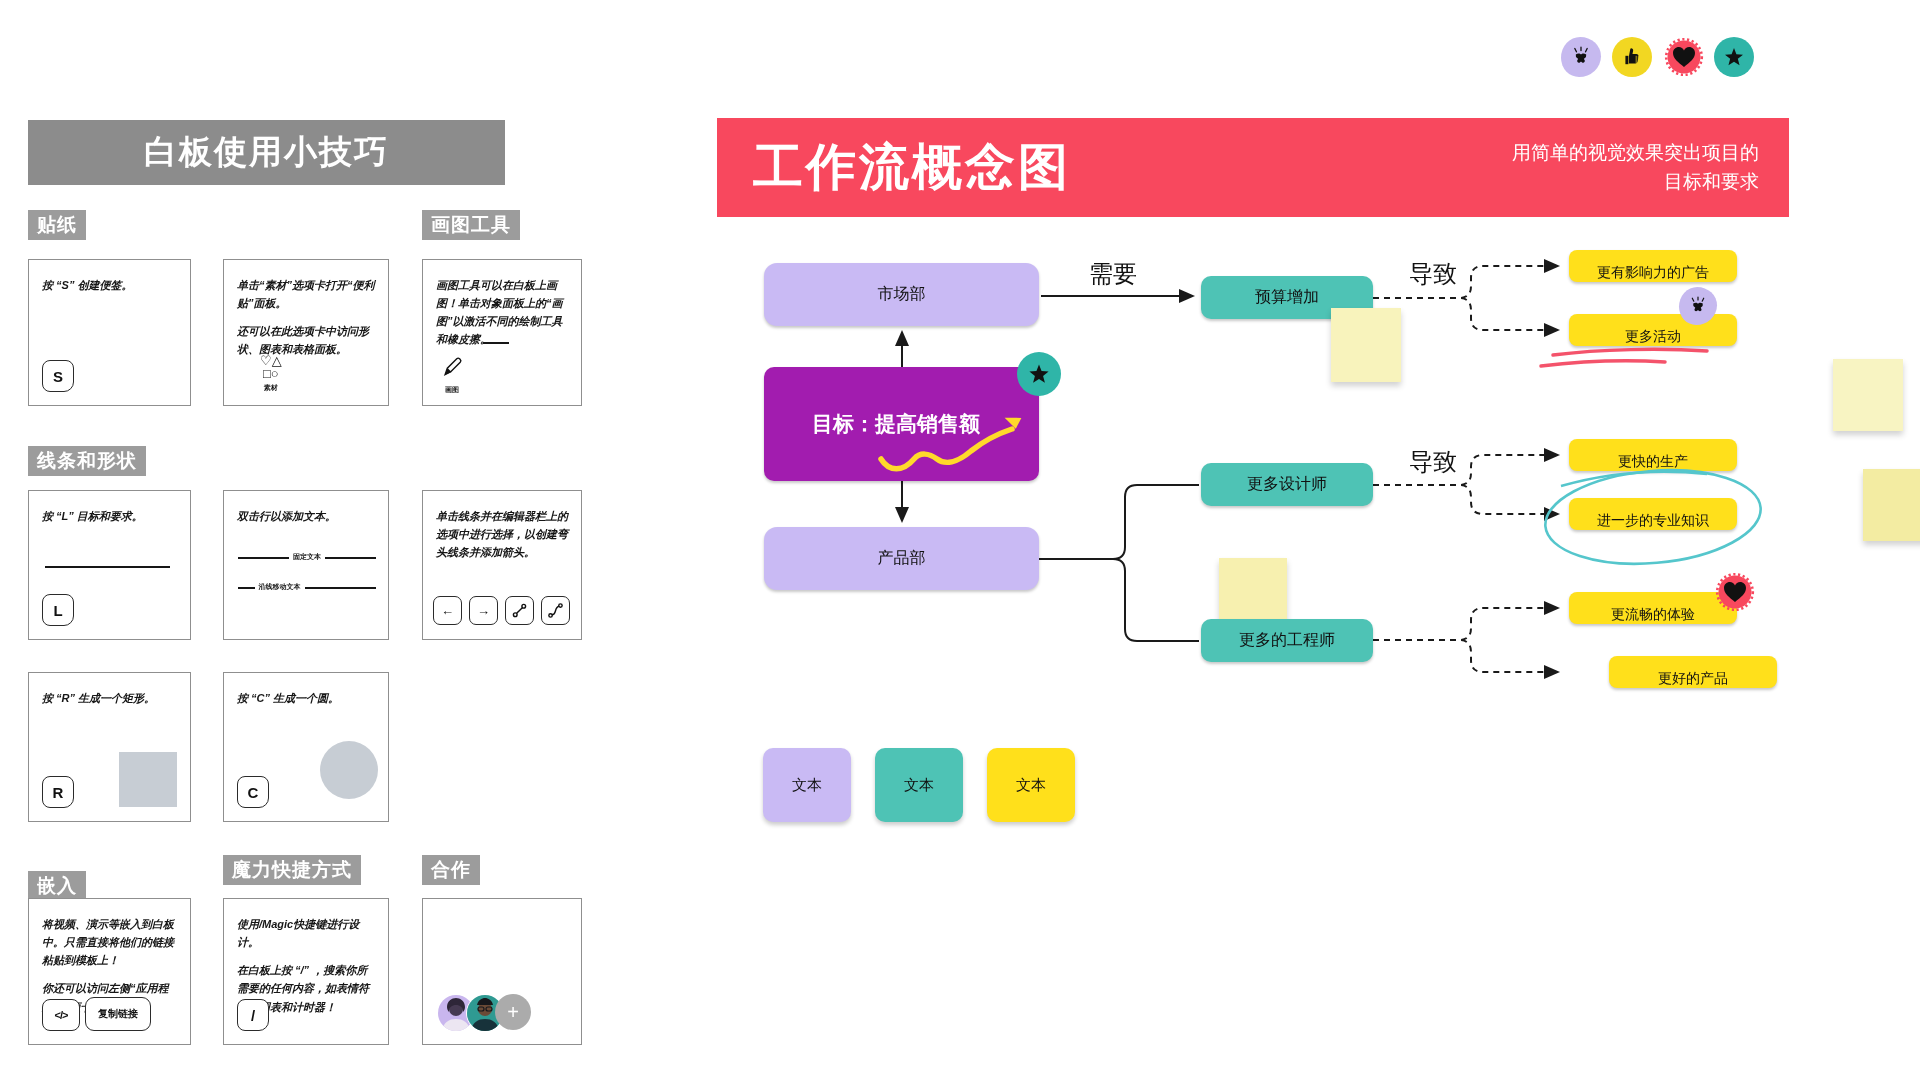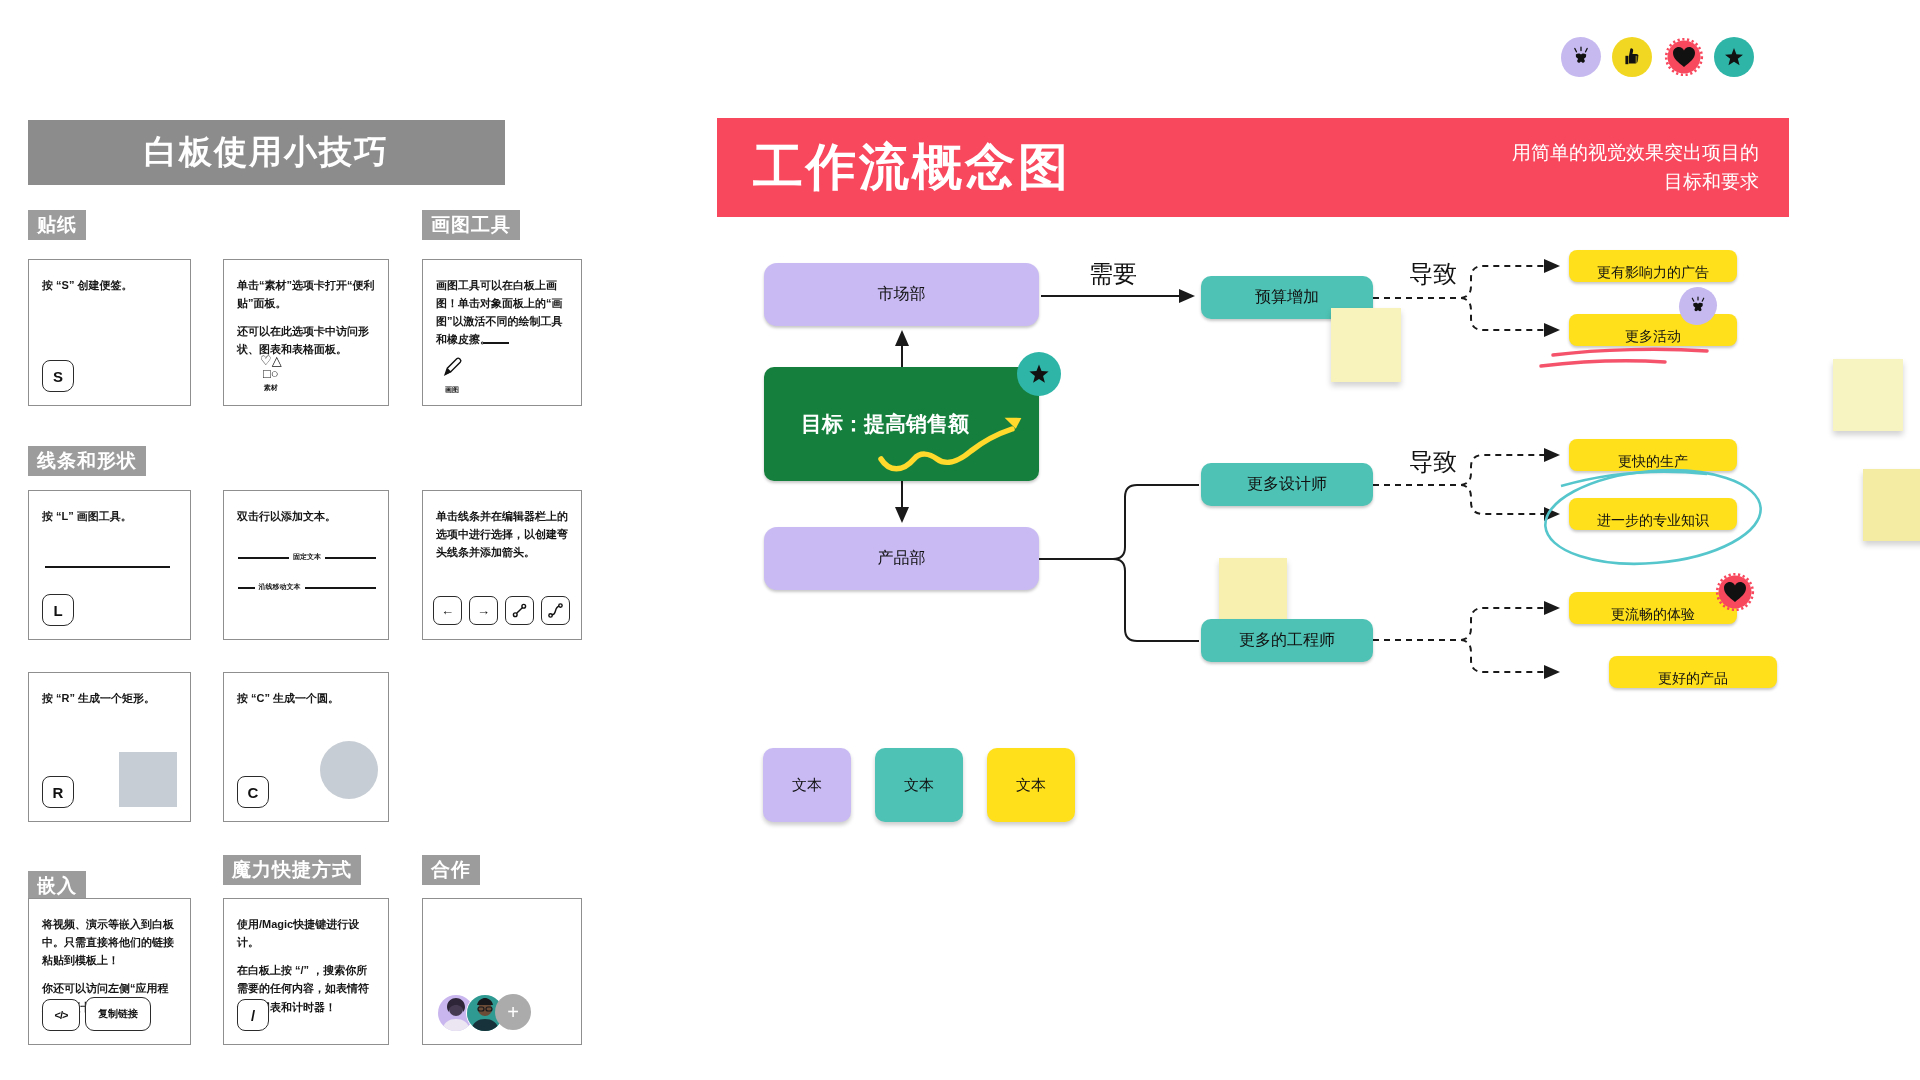--- a/index.html
+++ b/index.html
@@ -5,21 +5,21 @@
   html,body{margin:0;padding:0;background:#ffffff;width:1920px;height:1080px;overflow:hidden;
     font-family:"Liberation Sans","DejaVu Sans",sans-serif;color:#111;}
   #canvas{position:absolute;left:1px;top:0;width:1920px;height:1080px;}
 
   
   .tips-header{position:absolute;left:27px;top:120px;width:477px;height:65px;background:#8C8C8C;
     color:#fff;font-size:33px;font-weight:bold;display:flex;align-items:center;justify-content:center;letter-spacing:2px;}
   .sec-label{position:absolute;height:30px;line-height:30px;padding:0 9px;background:#9C9C9C;color:#fff;
     font-size:19px;font-weight:bold;letter-spacing:1px;}
   .card{position:absolute;background:#fff;border:1.5px solid #8f8f8f;box-sizing:border-box;}
-  .ctext{margin:0;padding:16px 13px 0 13px;font-size:11px;font-weight:bold;line-height:1.65;color:#161616;}
+  .ctext{margin:0;padding:16px 13px 0 13px;font-size:11px;font-weight:bold;line-height:1.65;color:#161616;font-style:italic;}
   .ctext + .ctext{padding-top:10px;}
   .key{position:absolute;left:13px;bottom:13px;width:30px;height:30px;border:1.5px solid #2b2b2b;
     border-radius:8px 8px 10px 8px;display:flex;align-items:center;justify-content:center;
     font-size:15px;font-weight:bold;background:#fff;}
   .shape-gray{position:absolute;background:#C7CDD4;}
   .hline{position:absolute;height:2px;background:#161616;}
   .tline{position:absolute;height:1.5px;background:#161616;}
   .tline span{position:absolute;top:-5px;font-size:7px;font-weight:bold;background:#fff;padding:0 4px;color:#161616;white-space:nowrap;}
   .elbow-row{position:absolute;left:10px;bottom:14px;display:flex;gap:7px;}
   .elbow-btn{width:27px;height:27px;border:1.3px solid #2b2b2b;border-radius:7px;display:flex;
@@ -39,22 +39,22 @@
   
   .banner{position:absolute;left:716px;top:118px;width:1072px;height:99px;background:#F8485E;color:#fff;
     display:flex;align-items:center;justify-content:space-between;box-sizing:border-box;padding:0 30px 0 36px;}
   .banner-title{font-size:50px;font-weight:bold;letter-spacing:3px;}
   .banner-sub{font-size:19px;text-align:right;line-height:1.5;}
   .node{position:absolute;border-radius:10px;display:flex;align-items:center;justify-content:center;
     box-shadow:0 2px 3px rgba(0,0,0,0.22);font-size:16px;color:#111;}
   .node-purple{background:#C9BAF4;border-radius:13px;}
   .node-teal{background:#4EC3B5;}
   .node-yellow{background:#FFE01B;border-radius:8px;font-size:14px;align-items:flex-end;}
-  .node-red{background:#15803d;color:#fff;font-weight:bold;font-size:21px;justify-content:flex-start;
-    padding-left:37px;box-sizing:border-box;align-items:center;}
+  .node-red{background:#a21caf;color:#fff;font-weight:bold;font-size:21px;justify-content:flex-start;
+    padding-left:48px;box-sizing:border-box;align-items:center;}
   .edge-label{position:absolute;font-size:24px;color:#111;}
   .sticky{position:absolute;box-shadow:0 4px 6px rgba(0,0,0,0.18);}
   .swatch{position:absolute;width:88px;height:74px;border-radius:10px;display:flex;align-items:center;
     justify-content:center;font-size:15px;box-shadow:0 3px 4px rgba(0,0,0,0.2);}
   .stamp{position:absolute;display:flex;align-items:center;justify-content:center;}
   .stamp-circle{border-radius:50%;}
   .stamp-blob{border-radius:48% 52% 55% 45% / 52% 48% 52% 48%;}
   svg.layer{position:absolute;left:0;top:0;pointer-events:none;}
   .z-sticky-low{z-index:1;} .z-lines{z-index:2;} .z-node{z-index:3;} .z-anno{z-index:4;} .z-stamp{z-index:5;}
 </style>
@@ -92,21 +92,21 @@
     <div class="pencil-wrap">
       <svg width="26" height="26" viewBox="0 0 30 30">
           <path d="M7,25l2.6-7.4L20.5,6.7a2.3,2.3 0 0 1 3.2,0l0.8,0.8a2.3,2.3 0 0 1 0,3.2L13.6,21.6 7,25z" fill="none" stroke="#111" stroke-width="1.6"></path>
           <path d="M7,25l2.8-7.6 4.6,4.6L7,25z" fill="#111"></path>
         </svg>
       <div class="icon-cap">画图</div>
     </div>
   </div>
 
   <div class="card" style="left:27px;top:490px;width:163px;height:150px;">
-    <p class="ctext">按 “L” 画图工具。</p>
+    <p class="ctext">按 “L” 目标和要求。</p>
     <div class="hline" style="left:16px;top:75px;width:125px;"></div>
     <div class="key">L</div>
   </div>
 
   <div class="card" style="left:222px;top:490px;width:166px;height:150px;">
     <p class="ctext">双击行以添加文本。</p>
     <div class="tline" style="left:14px;top:66px;width:138px;">
       <span style="left:50%;transform:translateX(-50%);">固定文本</span>
     </div>
     <div class="tline" style="left:14px;top:96px;width:138px;">

